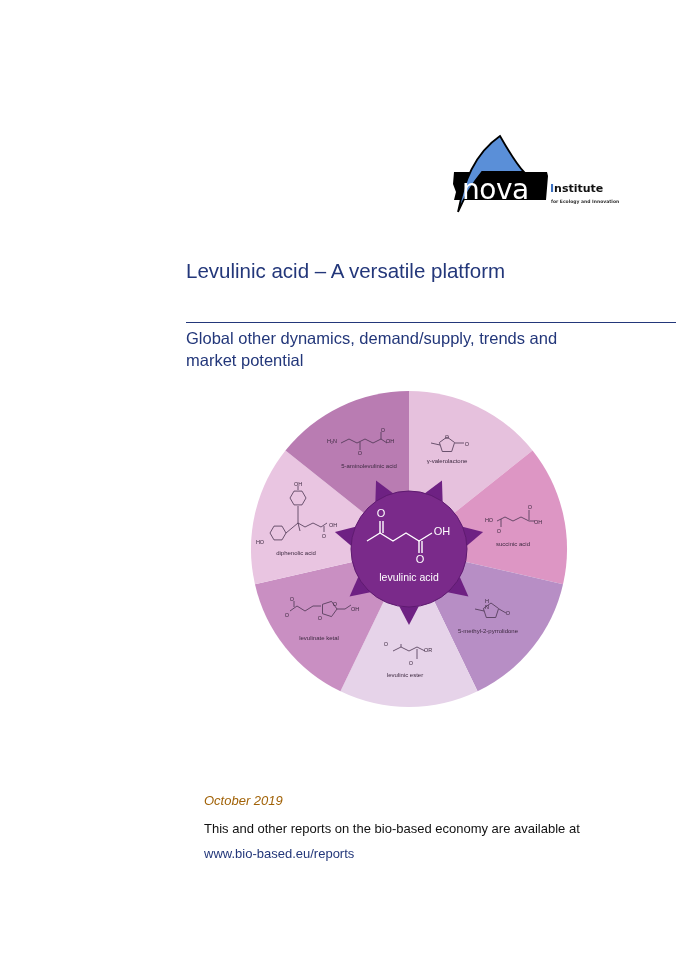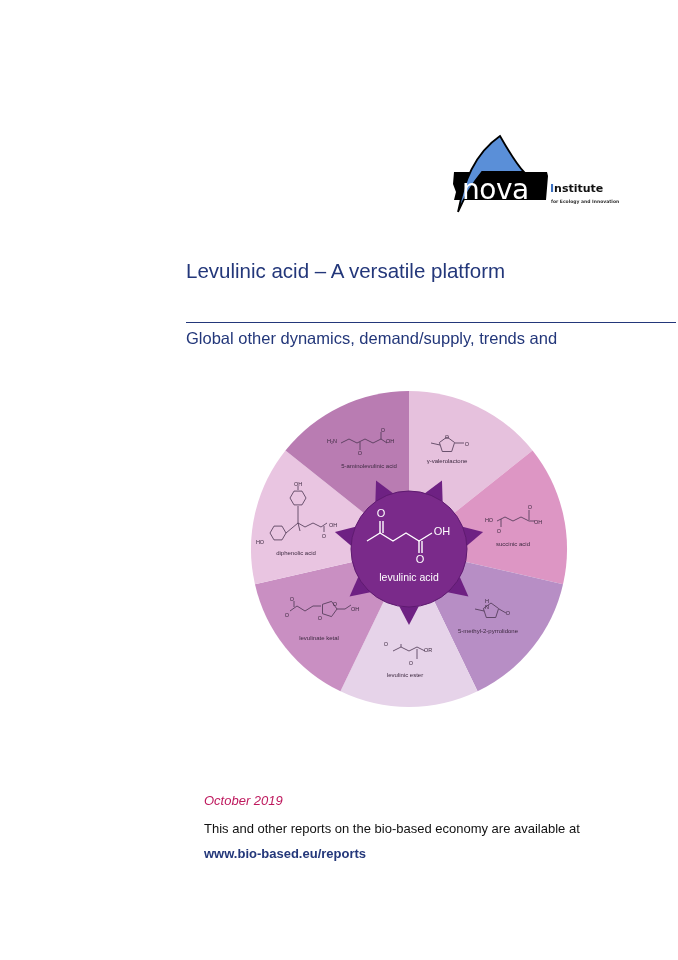--- a/index.html
+++ b/index.html
@@ -18,23 +18,23 @@
   .title { left:186px; top:258px; width:480px; color:#23377a; font-size:20.5px; line-height:26px; }
   .rule { left:186px; top:322px; width:490px; height:0; border-top:1.6px solid #23377a; }
   .subtitle { left:186px; top:328px; width:480px; color:#23377a; font-size:16.5px; line-height:21.5px; }
 
   
   .wheel { left:245px; top:385px; width:328px; height:328px; }
   .seg-label { position:absolute; font-size:6px; color:#3d2a40; white-space:nowrap; transform:translateX(-50%); }
 
   
   .authors { left:204px; top:744px; color:#23377a; font-style:italic; font-size:13px; line-height:19px; }
-  .date { left:204px; top:793px; color:#be185d; font-style:italic; font-size:13px; }
+  .date { left:204px; top:793px; color:#a16207; font-style:italic; font-size:13px; }
   .avail { left:204px; top:821px; color:#111111; font-size:13px; }
-  .link { left:204px; top:846px; color:#23377a; font-weight:bold; font-size:13px; text-decoration:none; }
+  .link { left:204px; top:846px; color:#23377a; font-weight:normal; font-size:13px; text-decoration:none; }
 </style>
 </head>
 <body>
 
 <div class="abs logo">
   <svg width="170" height="82" viewBox="0 0 170 82">
 
     <path d="M2 40 L95 40 L96 44 L94 68 L2 68 L4 60 L1 52 Z" fill="#000"></path>
 
     <path d="M6 80 C12 50 22 22 48 4 C56 18 64 32 72 40 L30 40 C20 52 12 66 6 80 Z" fill="#5a8fd8" stroke="#000" stroke-width="1.8"></path>
@@ -43,20 +43,21 @@
   <span class="logo-inst"><span class="first">I</span><span>nstitute</span></span>
   <span class="logo-sub">for Ecology and Innovation</span>
 </div>
 
 <div class="abs title">
   <div>Levulinic acid – A versatile platform</div>
 </div>
 <div class="abs rule"></div>
 <div class="abs subtitle">
   <div>Global other dynamics, demand/supply, trends and</div>
+  <div>market potential</div>
 </div>
 
 <div class="abs wheel">
   <svg id="wheel-svg" width="328" height="328" viewBox="0 0 328 328">
     <g id="segs">
         <path d="M164,164 L164,6 A158,158 0 0 1 287.5293742299487,65.4886113063201 Z" fill="#e6c1dd"></path>
         <path d="M164,164 L287.5293742299487,65.4886113063201 A158,158 0 0 1 318.03861012472817,199.15830756509766 Z" fill="#dd96c4"></path>
         <path d="M164,164 L318.03861012472817,199.15830756509766 A158,158 0 0 1 232.5536307805742,306.3530811285822 Z" fill="#b78ec5"></path>
         <path d="M164,164 L232.5536307805742,306.3530811285822 A158,158 0 0 1 95.44636921942583,306.35308112858223 Z" fill="#e6d3e9"></path>
         <path d="M164,164 L95.44636921942583,306.35308112858223 A158,158 0 0 1 9.961389875271863,199.15830756509772 Z" fill="#c98fc2"></path>

